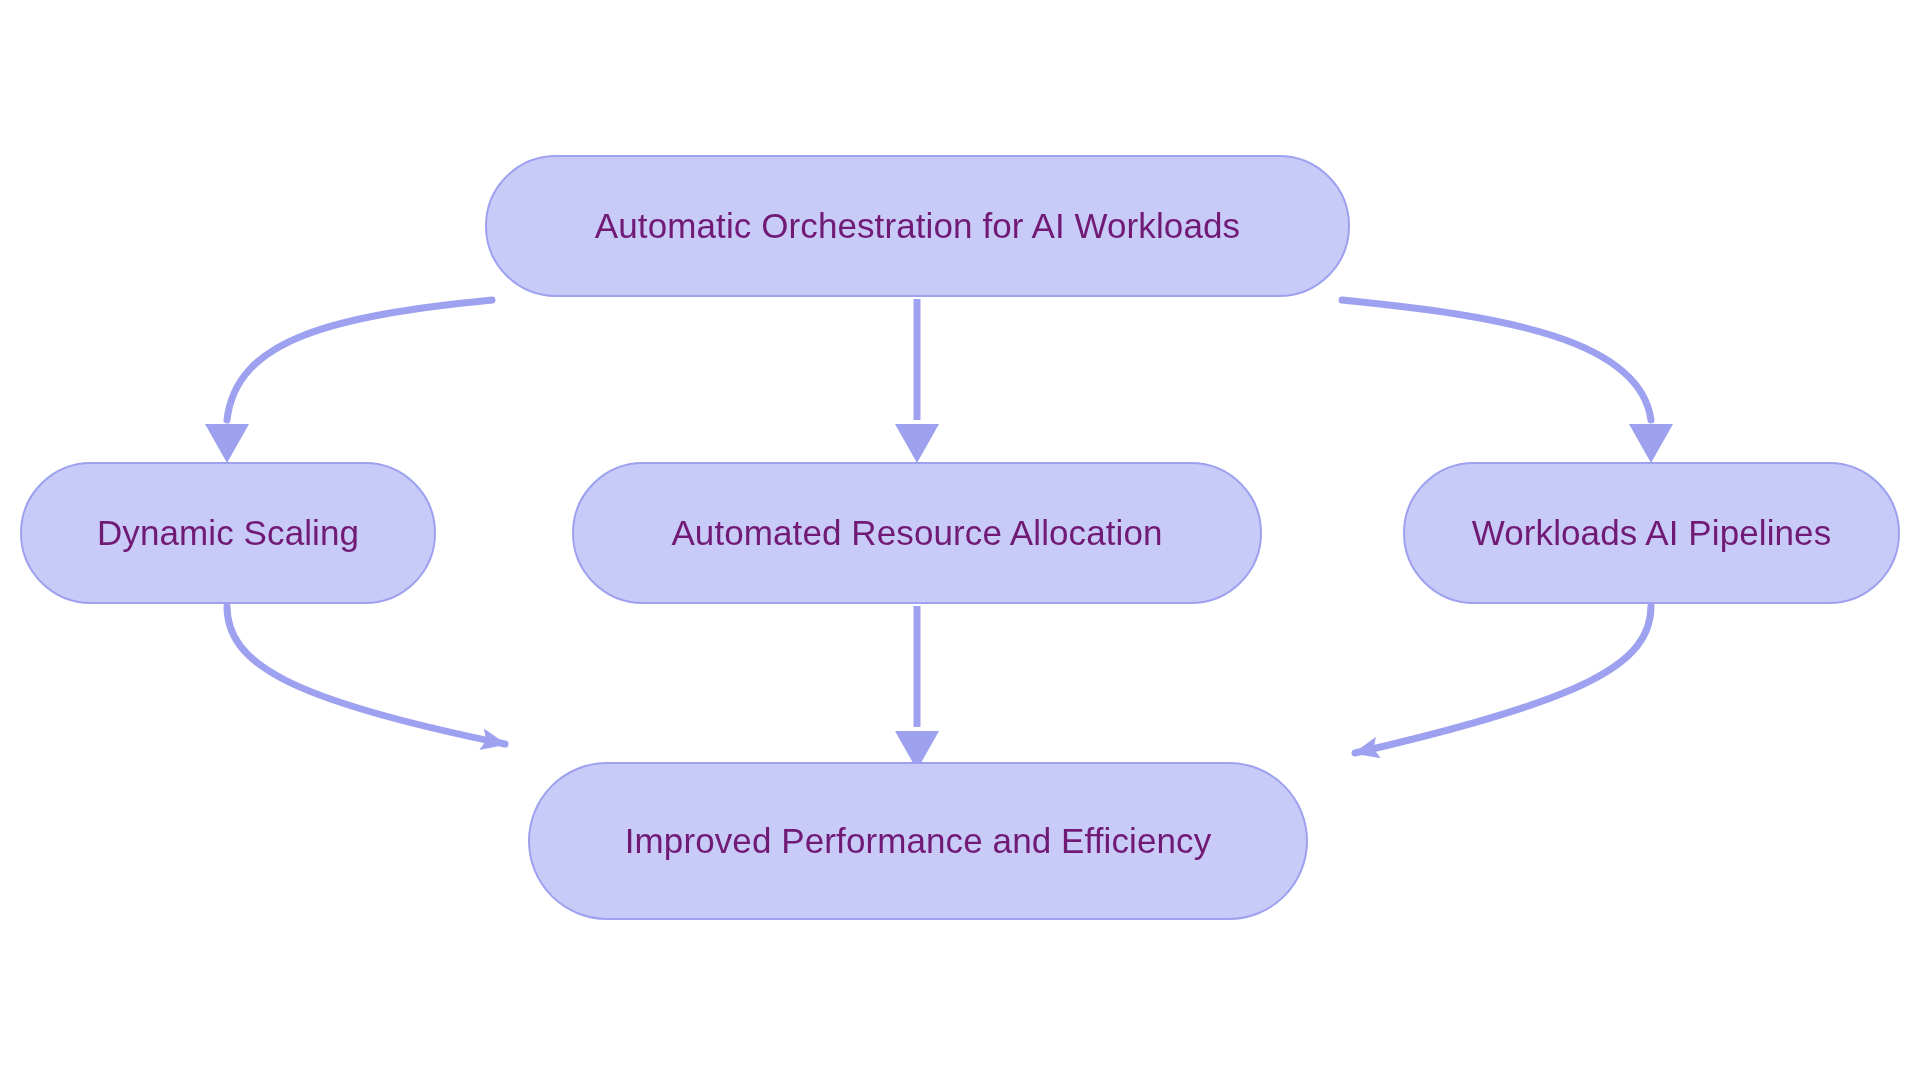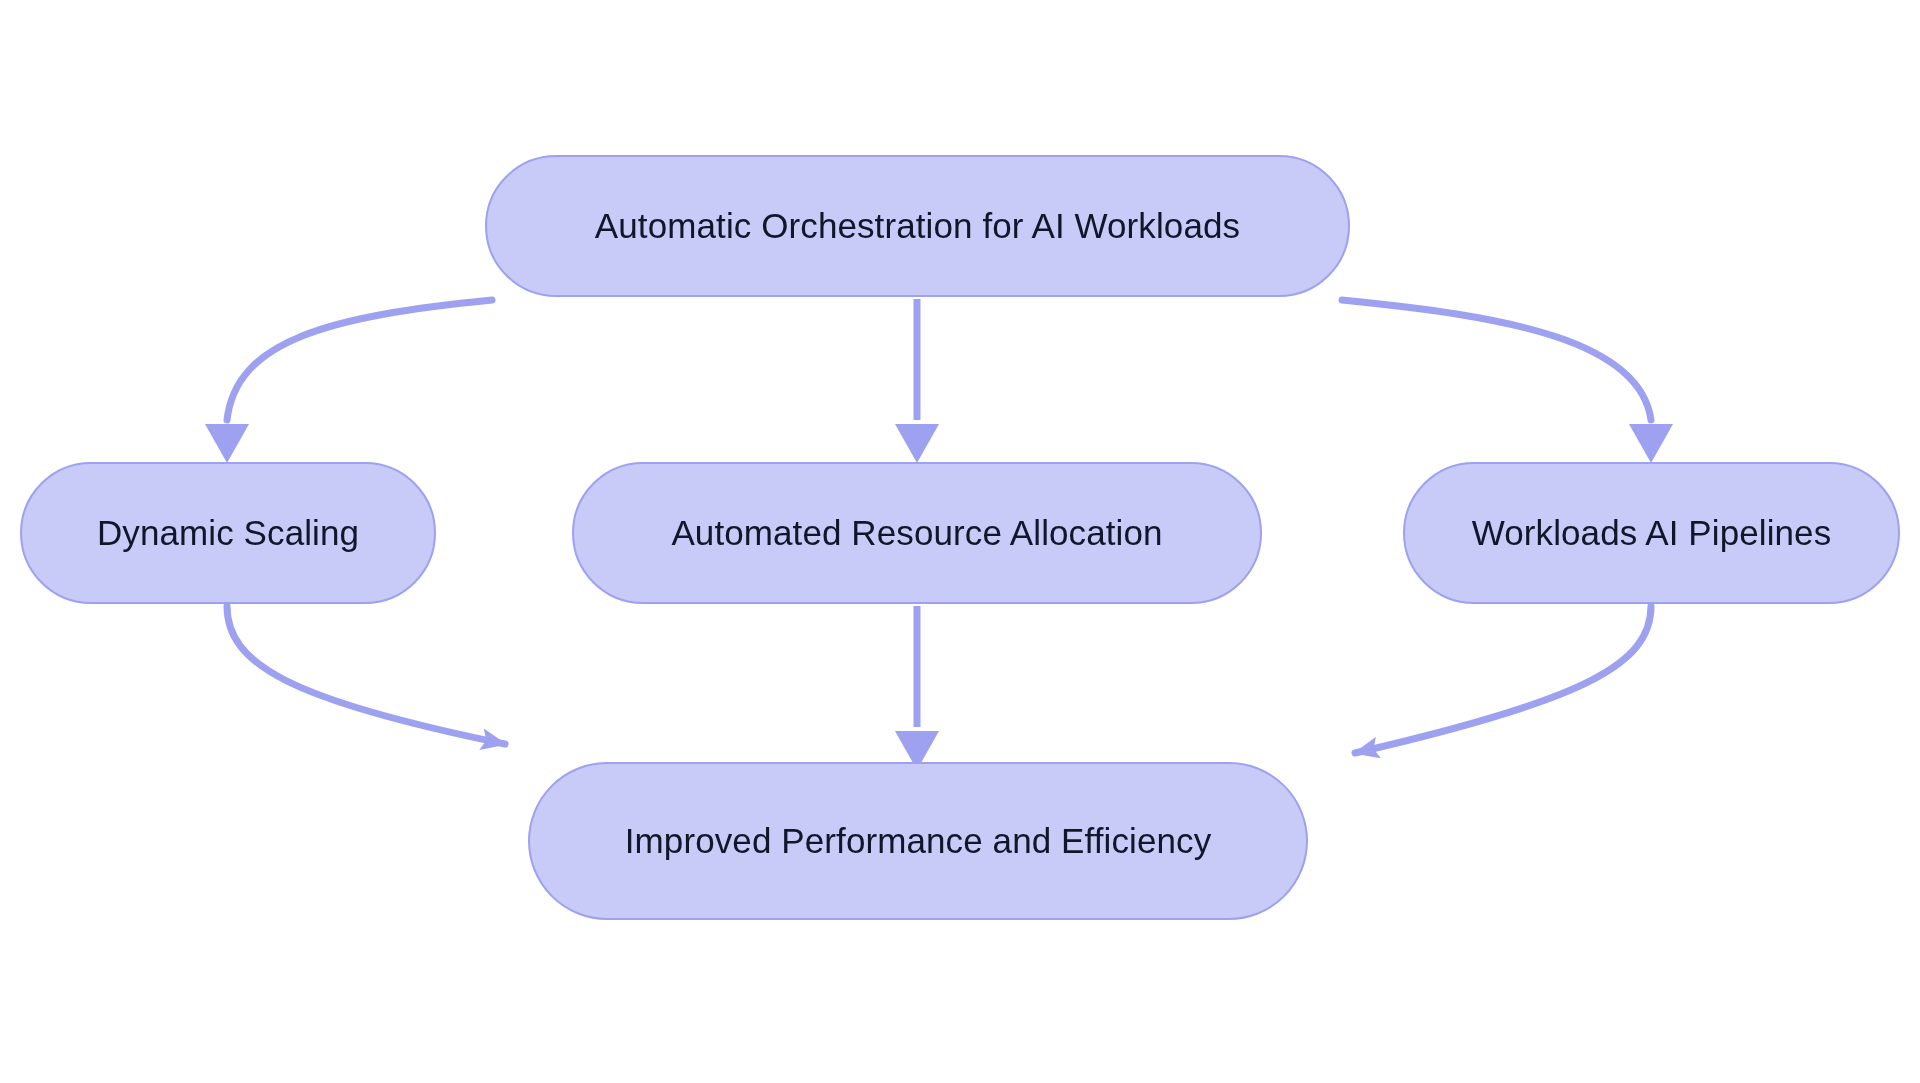--- a/index.html
+++ b/index.html
@@ -40,21 +40,21 @@
     color: #3b38d6;
     text-align: center;
     z-index: 2;
   }
   .node-label {
     font-family: "Liberation Sans", sans-serif;
     font-size: 35px;
     font-weight: 400;
     line-height: 1.2;
     letter-spacing: 0.1px;
-    color: #0f172a;
+    color: #701a75;
     white-space: nowrap;
   }
   
   #node-root       { left: 485px;  top: 155px; width: 865px; height: 142px; }
   #node-scaling    { left: 20px;   top: 462px; width: 416px; height: 142px; }
   #node-allocation { left: 572px;  top: 462px; width: 690px; height: 142px; }
   #node-pipelines  { left: 1403px; top: 462px; width: 497px; height: 142px; }
   #node-outcome    { left: 528px;  top: 762px; width: 780px; height: 158px; text-align: center; }
 </style>
 </head>

